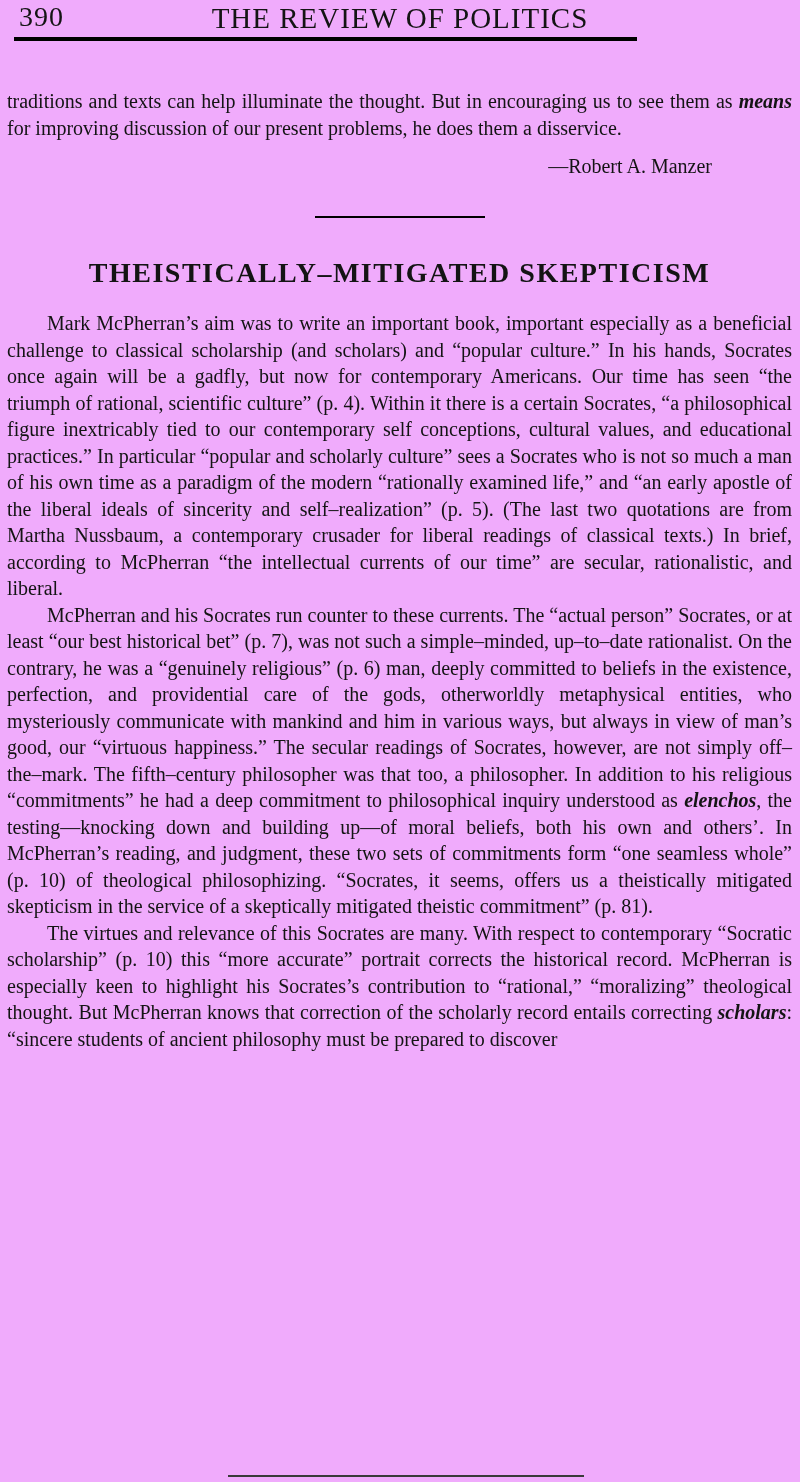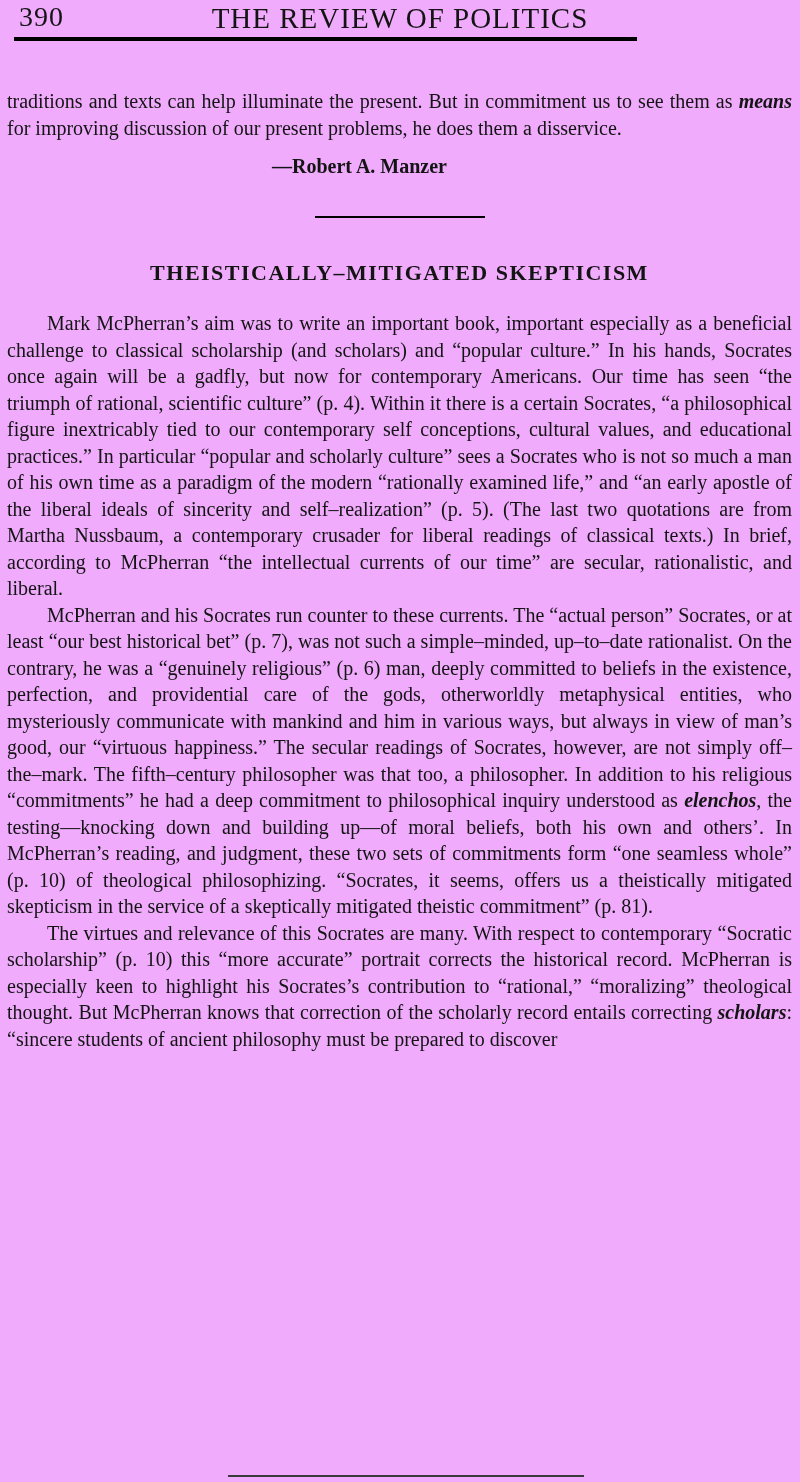--- a/index.html
+++ b/index.html
@@ -33,34 +33,33 @@
   
   .page-body {
     padding: 0 8px 0 7px;
     font-size: 20px;
     line-height: 26.5px;
     text-align: justify;
   }
   .prev-par { margin: 46px 0 0 0; text-indent: 0; }
   .attribution {
     margin: 12px 0 0 0;
-    text-align: center;
+    text-align: right;
     padding-right: 80px;
     text-indent: 0;
-    font-weight: bold;
   }
   .divider {
     margin: 36px auto 0 auto;
     width: 170px; height: 2px;
     background: #000;
   }
   .review-title {
     margin: 42px 0 0 0;
     text-align: center;
-    font-size: 22px;
+    font-size: 28px;
     font-weight: bold;
     letter-spacing: 1.5px;
   }
   .citation { margin: 34px 0 0 0; text-indent: 44px; }
   .body-par { margin: 0; text-indent: 40px; }
   .body-par.first { margin-top: 24px; }
   em { font-style: italic; font-weight: bold; }
 
   
   .scan-artifact {
@@ -76,21 +75,21 @@
 <div class="page">
 
   <header class="page-header">
     <span class="page-number">390</span>
     <h1 class="journal-title">THE REVIEW OF POLITICS</h1>
     <div class="header-rule"></div>
   </header>
 
   <main class="page-body">
 
-    <p class="prev-par"><span>traditions and texts can help illuminate the present. But in commitment us to see them as </span><em>means</em><span> for improving discussion of our present problems, he does them a disservice.</span></p>
+    <p class="prev-par"><span>traditions and texts can help illuminate the thought. But in encouraging us to see them as </span><em>means</em><span> for improving discussion of our present problems, he does them a disservice.</span></p>
 
     <p class="attribution">—Robert A. Manzer</p>
 
     <div class="divider"></div>
 
     <h2 class="review-title">THEISTICALLY–MITIGATED SKEPTICISM</h2>
 
 
     <p class="body-par first"><span>Mark McPherran’s aim was to write an important book, important especially as a beneficial challenge to classical scholarship (and scholars) and “popular culture.” In his hands, Socrates once again will be a gadfly, but now for contemporary Americans. Our time has seen “the triumph of rational, scientific culture” (p. 4). Within it there is a certain Socrates, “a philosophical figure inextricably tied to our contemporary self conceptions, cultural values, and educational practices.” In particular “popular and scholarly culture” sees a Socrates who is not so much a man of his own time as a paradigm of the modern “rationally examined life,” and “an early apostle of the liberal ideals of sincerity and self–realization” (p. 5). (The last two quotations are from Martha Nussbaum, a contemporary crusader for liberal readings of classical texts.) In brief, according to McPherran “the intellectual currents of our time” are secular, rationalistic, and liberal.</span></p>
 

